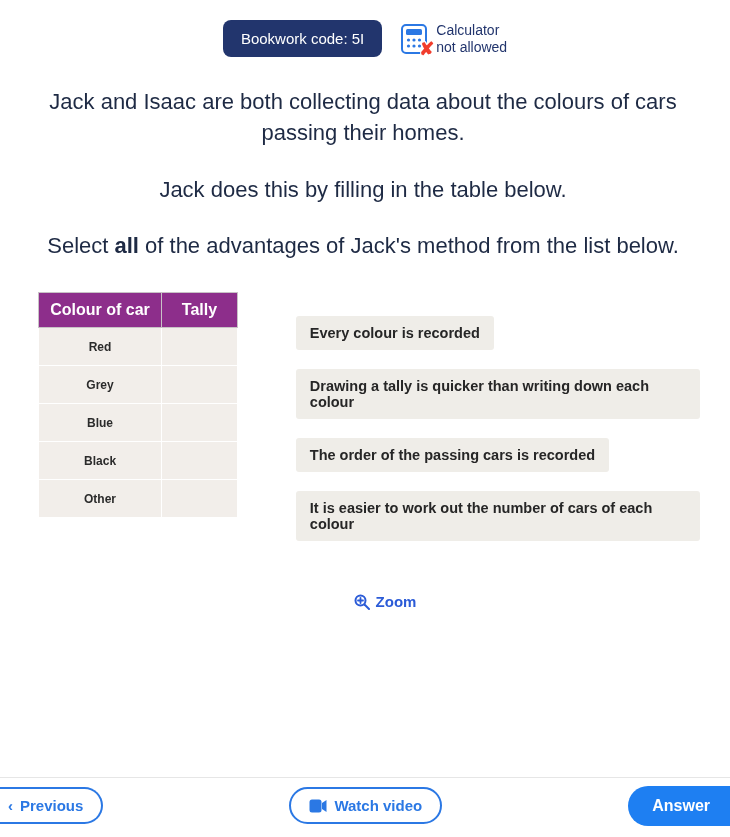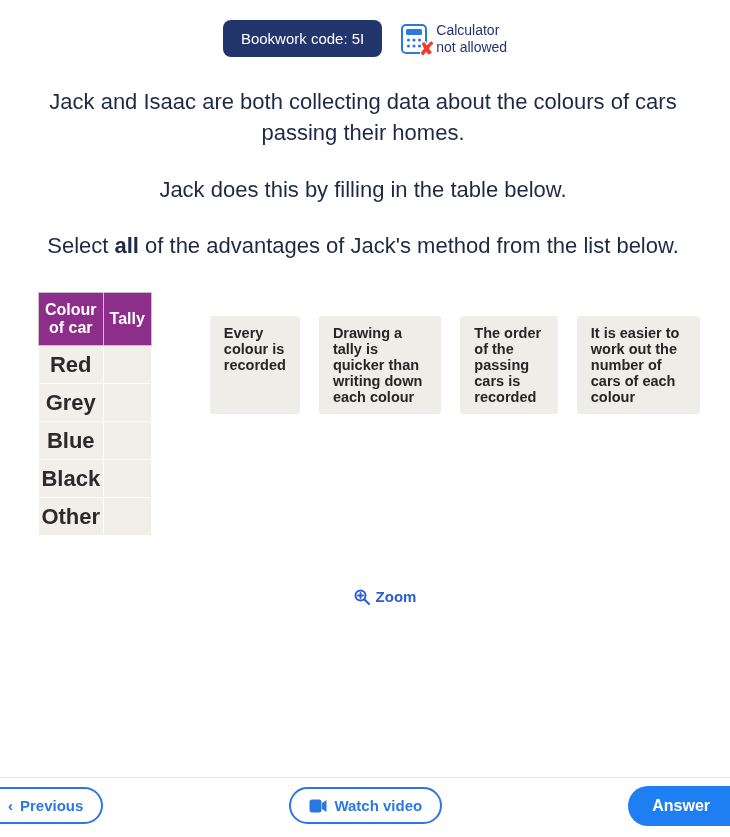--- a/index.html
+++ b/index.html
@@ -90,30 +90,30 @@
     border: 1px solid #c8c2c6;
     text-align: center;
   }
   .tally-table th.col-colour { width: 128px; padding: 8px 6px; }
   .tally-table th.col-tally  { width: 78px;  padding: 8px 6px; }
   .tally-table td {
     background: #f2eeea;
     border: 1px solid #ffffff;
     height: 38px;
     text-align: center;
-    font-size: 22px;
+    font-size: 12px;
     font-weight: 600;
     color: #2b2b2b;
     font-family: "Segoe UI Semibold", "Segoe UI", Arial, sans-serif;
   }
 
   
   .options {
     display: flex;
-    flex-direction: row;
+    flex-direction: column;
     gap: 19px;
     padding-top: 24px;
   }
   .option {
     background: #efede8;
     padding: 9px 14px;
     font-size: 14.5px;
     font-weight: 700;
     color: #262626;
     border-radius: 3px;

